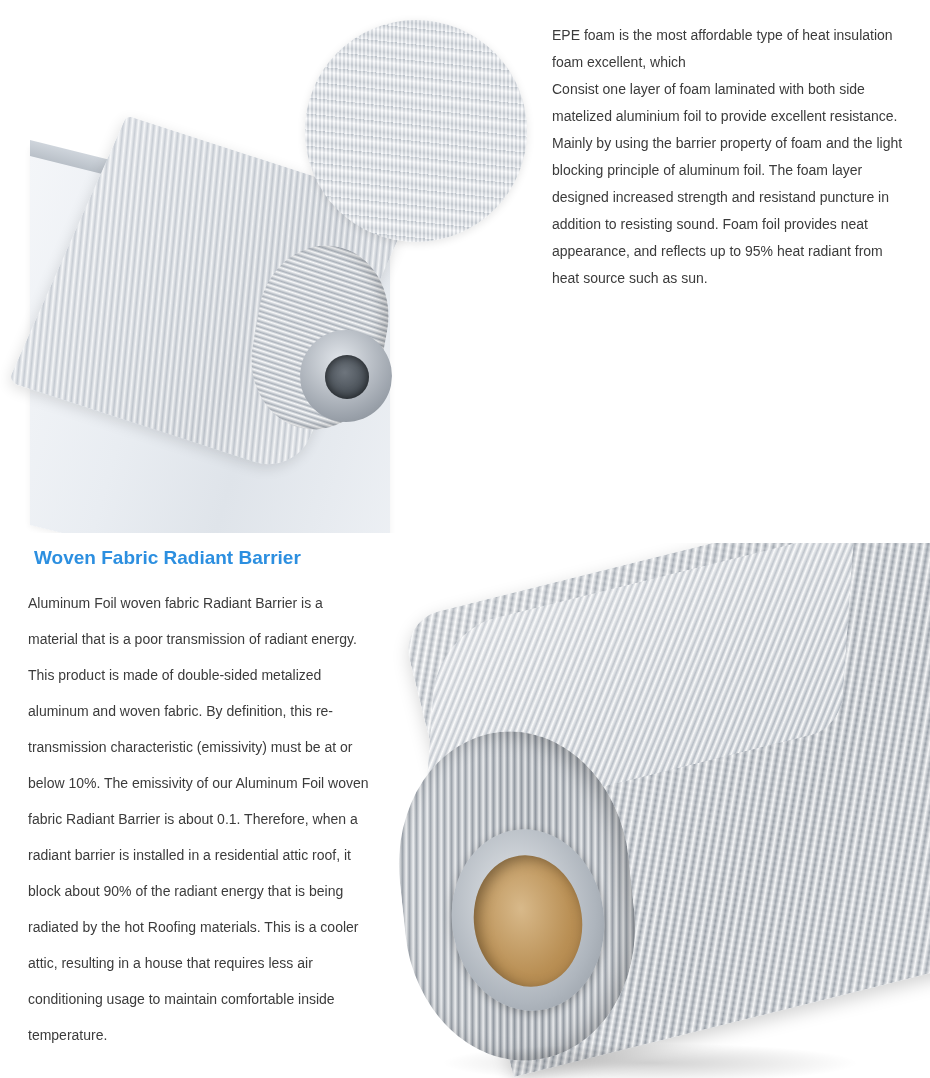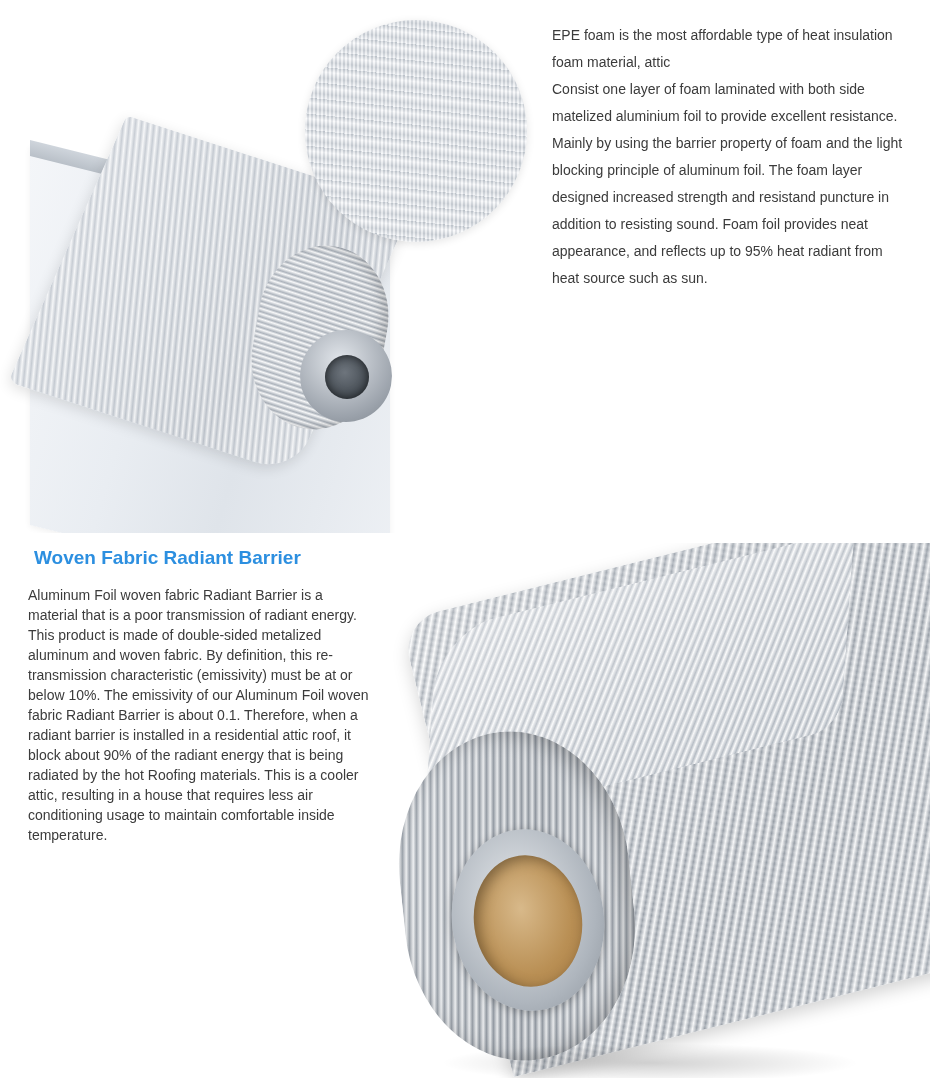--- a/index.html
+++ b/index.html
@@ -168,21 +168,21 @@
   }
   .heading-two {
     color: #2c8fe0;
     font-size: 19px;
     font-weight: bold;
     margin: 0 0 16px 6px;
   }
   .body-two p {
     margin: 0;
     font-size: 14px;
-    line-height: 20px;
+    line-height: 36px;
     color: #3b3b3b;
   }
 
   .photo-two {
     position: absolute;
     left: 380px;
     top: 10px;
     width: 550px;
     height: 535px;
     overflow: hidden;
@@ -273,21 +273,21 @@
     <div class="roll-core-outer"></div>
     <div class="roll-core-inner"></div>
 
     <div class="zoom-bubble">
       <div class="bubble-tex"></div>
     </div>
   </div>
 
   <div class="text-one">
     <div class="body-one">
-      <p>EPE foam is the most affordable type of heat insulation foam material, attic</p>
+      <p>EPE foam is the most affordable type of heat insulation foam excellent, which</p>
       <p>Consist one layer of foam laminated with both side matelized aluminium foil to provide excellent resistance. Mainly by using the barrier property of foam and the light blocking principle of aluminum foil. The foam layer designed increased strength and resistand puncture in addition to resisting sound. Foam foil provides neat appearance, and reflects up to 95% heat radiant from heat source such as sun.</p>
     </div>
   </div>
 
 </div>
 
 <div class="section-two">
 
   <div class="text-two">
     <div class="heading-two">Woven Fabric Radiant Barrier</div>

